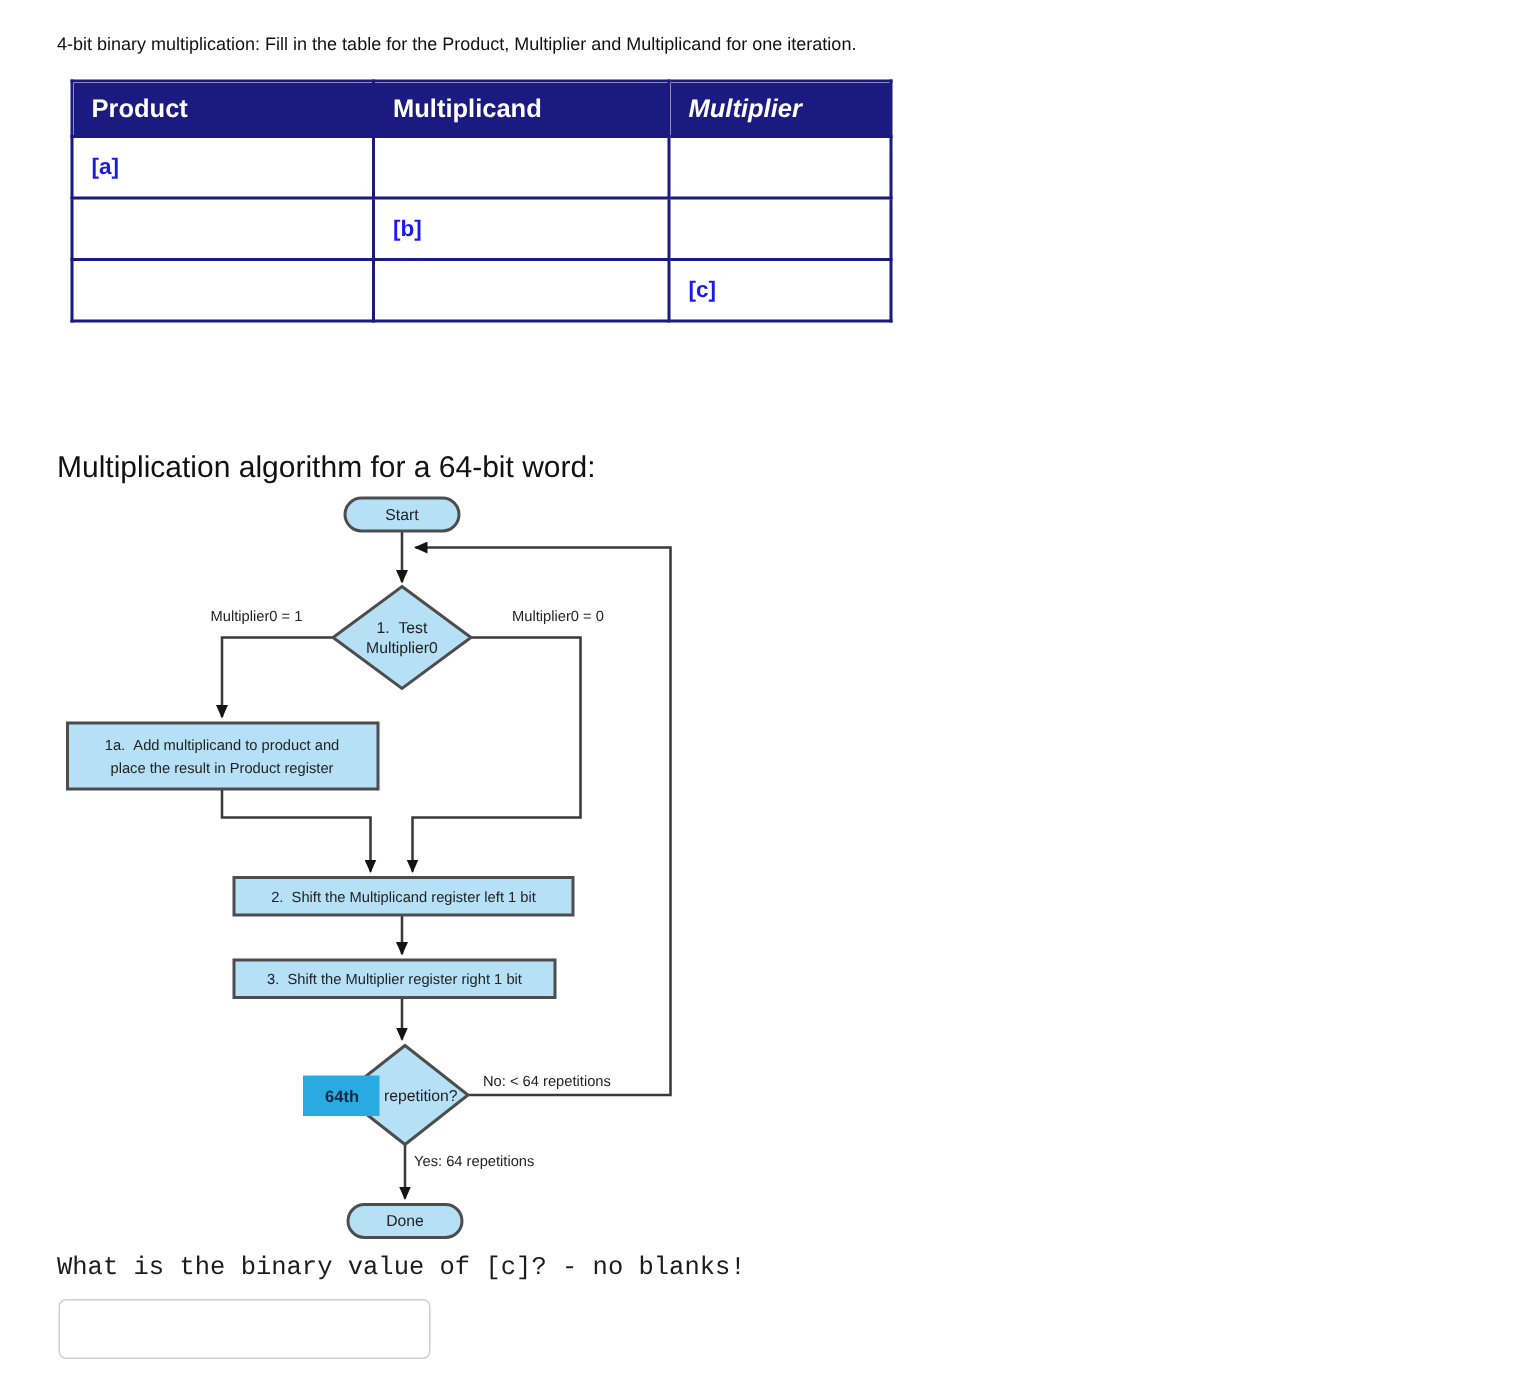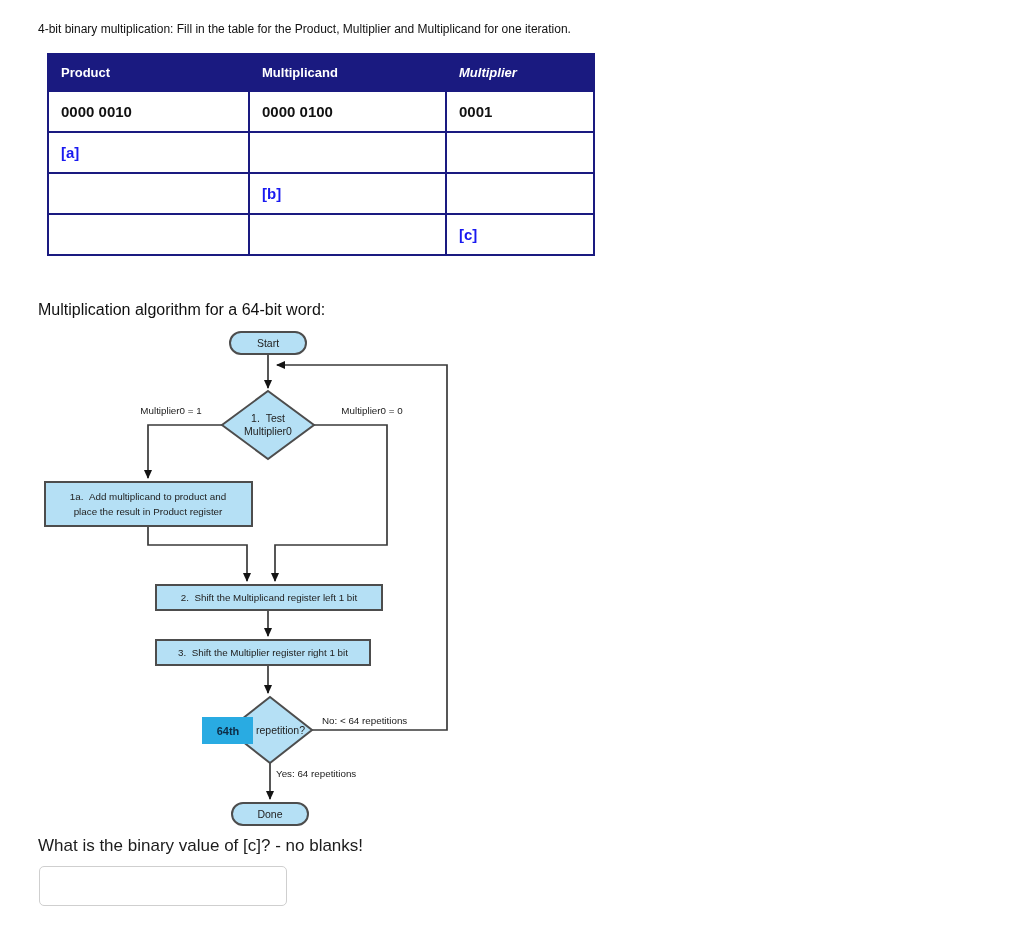--- a/index.html
+++ b/index.html
@@ -30,32 +30,32 @@
     border: 2px solid #1A1A80;
     padding: 0 0 0 12px;
     text-align: left;
     vertical-align: middle;
     overflow: hidden;
   }
   .mult-table th {
     background: #1A1A80;
     color: #ffffff;
     height: 37px;
-    font-size: 13px;
+    font-size: 17px;
   }
   .mult-table td { height: 41px; background: #ffffff; }
   .col-product { width: 201px; }
   .col-multiplicand { width: 197px; }
   .col-multiplier { width: 148px; font-style: italic; }
   td.ph { color: #1A1AF0; }
 
   
   .flow-heading {
     position: absolute; left: 38px; top: 301px;
-    font-size: 16px; color: #111;
+    font-size: 20px; color: #111;
     white-space: nowrap;
   }
 
   
   .flowchart {
     position: absolute; left: 40px; top: 325px;
   }
   .shape { fill: #B5E0F5; stroke: #4d4d4d; stroke-width: 2; }
   .hl-rect { fill: #29ABE2; stroke: none; }
   .flowline { fill: none; stroke: #3a3a3a; stroke-width: 1.7; }
@@ -65,21 +65,21 @@
   }
   .ftext-md { font-family: "Liberation Sans", sans-serif; font-size: 10.5px; fill: #222; }
   .hl-text {
     font-family: "Liberation Sans", sans-serif;
     font-size: 11px; font-weight: bold; fill: #0d2b45;
   }
 
   
   .question {
     position: absolute; left: 38px; top: 836px;
-    font-family: Liberation Sans, sans-serif;
+    font-family: Liberation Mono, monospace;
     font-size: 17px; color: #1c1c1c;
     white-space: nowrap;
   }
   .answer-input {
     position: absolute; left: 39px; top: 866px;
     width: 248px; height: 40px;
     border: 1px solid #cfcfcf;
     border-radius: 5px;
     background: #fff;
     font-family: "DejaVu Sans", sans-serif;
@@ -95,25 +95,20 @@
 
 <table class="mult-table">
   <thead>
     <tr>
       <th class="col-product">Product</th>
       <th class="col-multiplicand">Multiplicand</th>
       <th class="col-multiplier">Multiplier</th>
     </tr>
   </thead>
   <tbody>
-    <tr>
-      <td>0000 0010</td>
-      <td>0000 0100</td>
-      <td>0001</td>
-    </tr>
     <tr>
       <td class="ph">[a]</td>
       <td></td>
       <td></td>
     </tr>
     <tr>
       <td></td>
       <td class="ph">[b]</td>
       <td></td>
     </tr>

